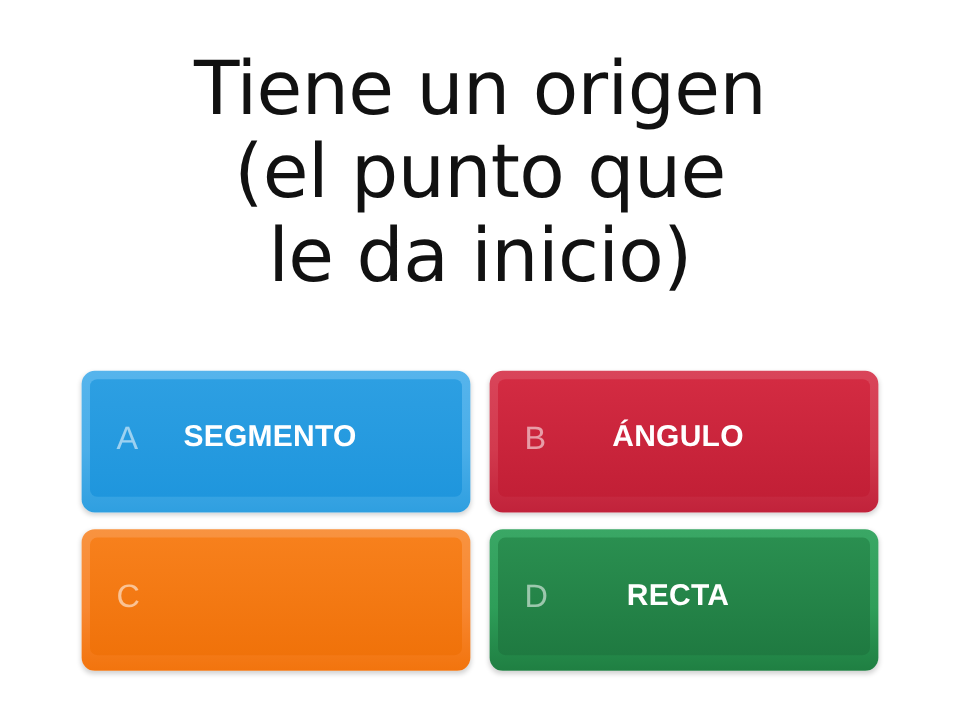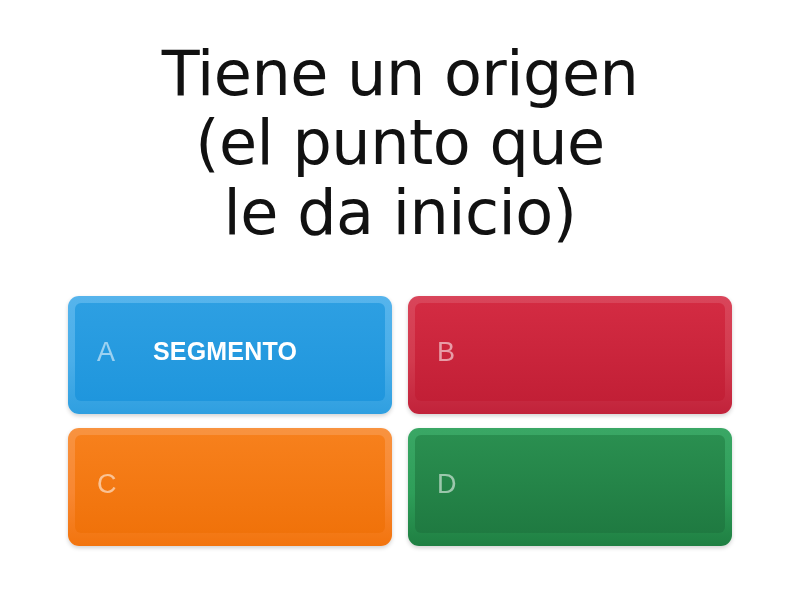--- a/index.html
+++ b/index.html
@@ -16,20 +16,21 @@
   }
 
   .quiz-stage {
     position: relative;
     width: 800px;
     height: 600px;
     background: #ffffff;
     display: flex;
     flex-direction: column;
     align-items: center;
+    gap: 13px;
   }
 
   
   .question-area {
     width: 720px;
     margin-top: 8px;
     height: 270px;
     display: flex;
     align-items: center;
     justify-content: center;
@@ -135,29 +136,31 @@
     <button class="answer-btn btn-a">
       <span class="face">
         <span class="letter">A</span>
         <span class="label">SEGMENTO</span>
       </span>
     </button>
 
     <button class="answer-btn btn-b">
       <span class="face">
         <span class="letter">B</span>
+        <span class="label">ÁNGULO</span>
       </span>
     </button>
 
     <button class="answer-btn btn-c">
       <span class="face">
         <span class="letter">C</span>
       </span>
     </button>
 
     <button class="answer-btn btn-d">
       <span class="face">
         <span class="letter">D</span>
+        <span class="label">RECTA</span>
       </span>
     </button>
 
   </div>
 </div>
 
 </body></html>

